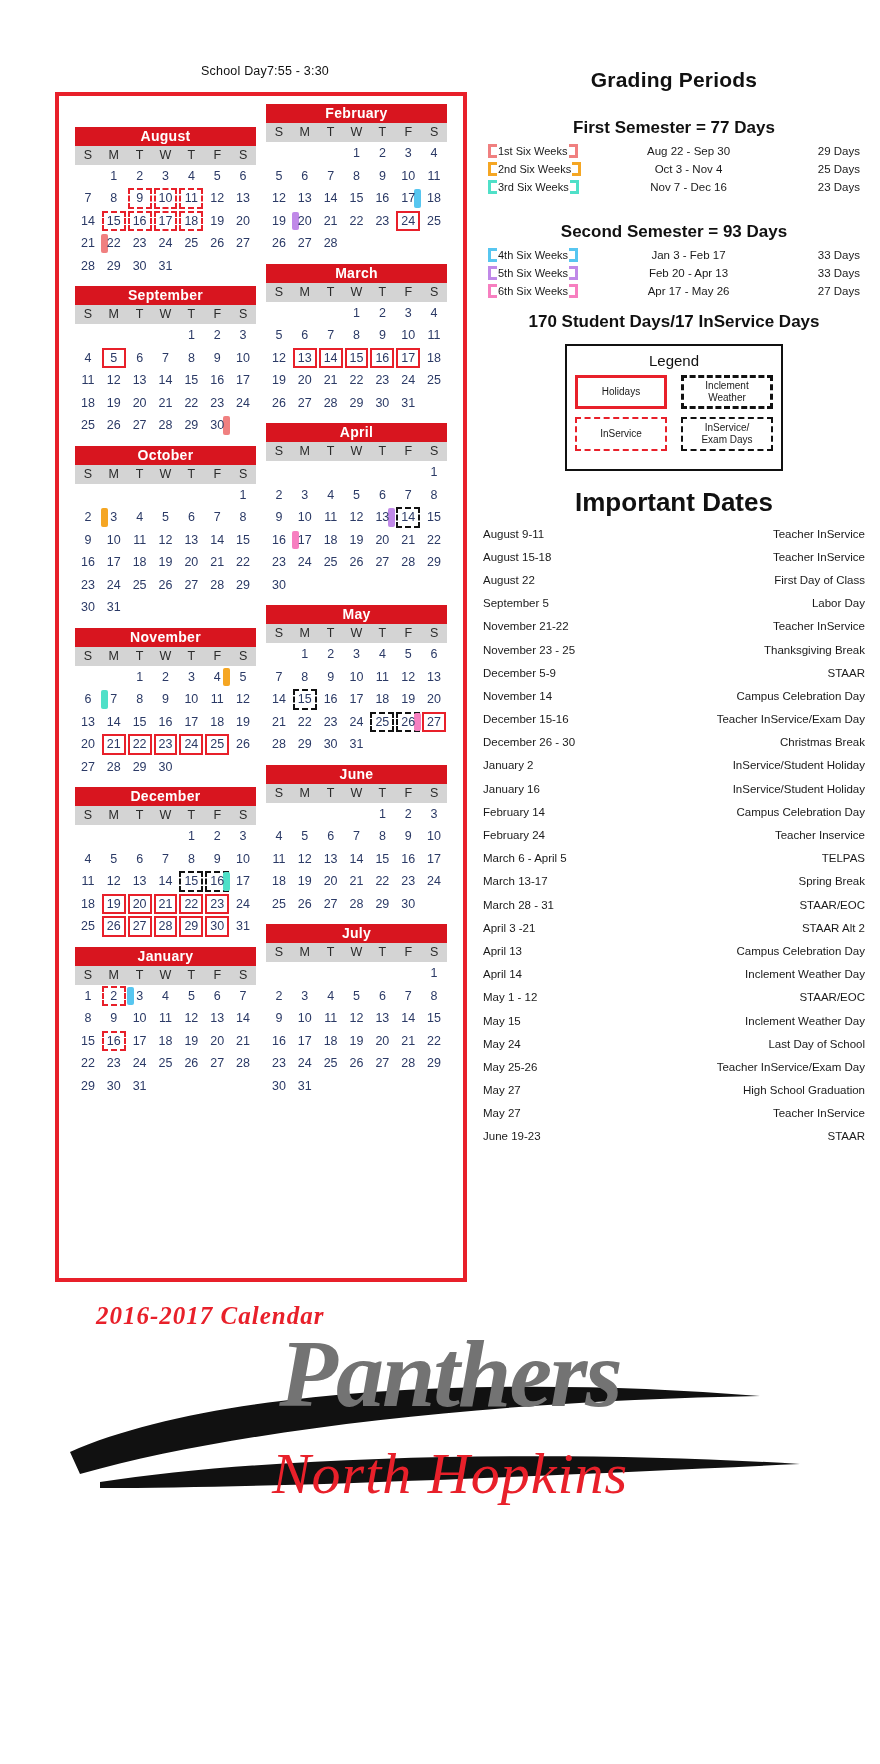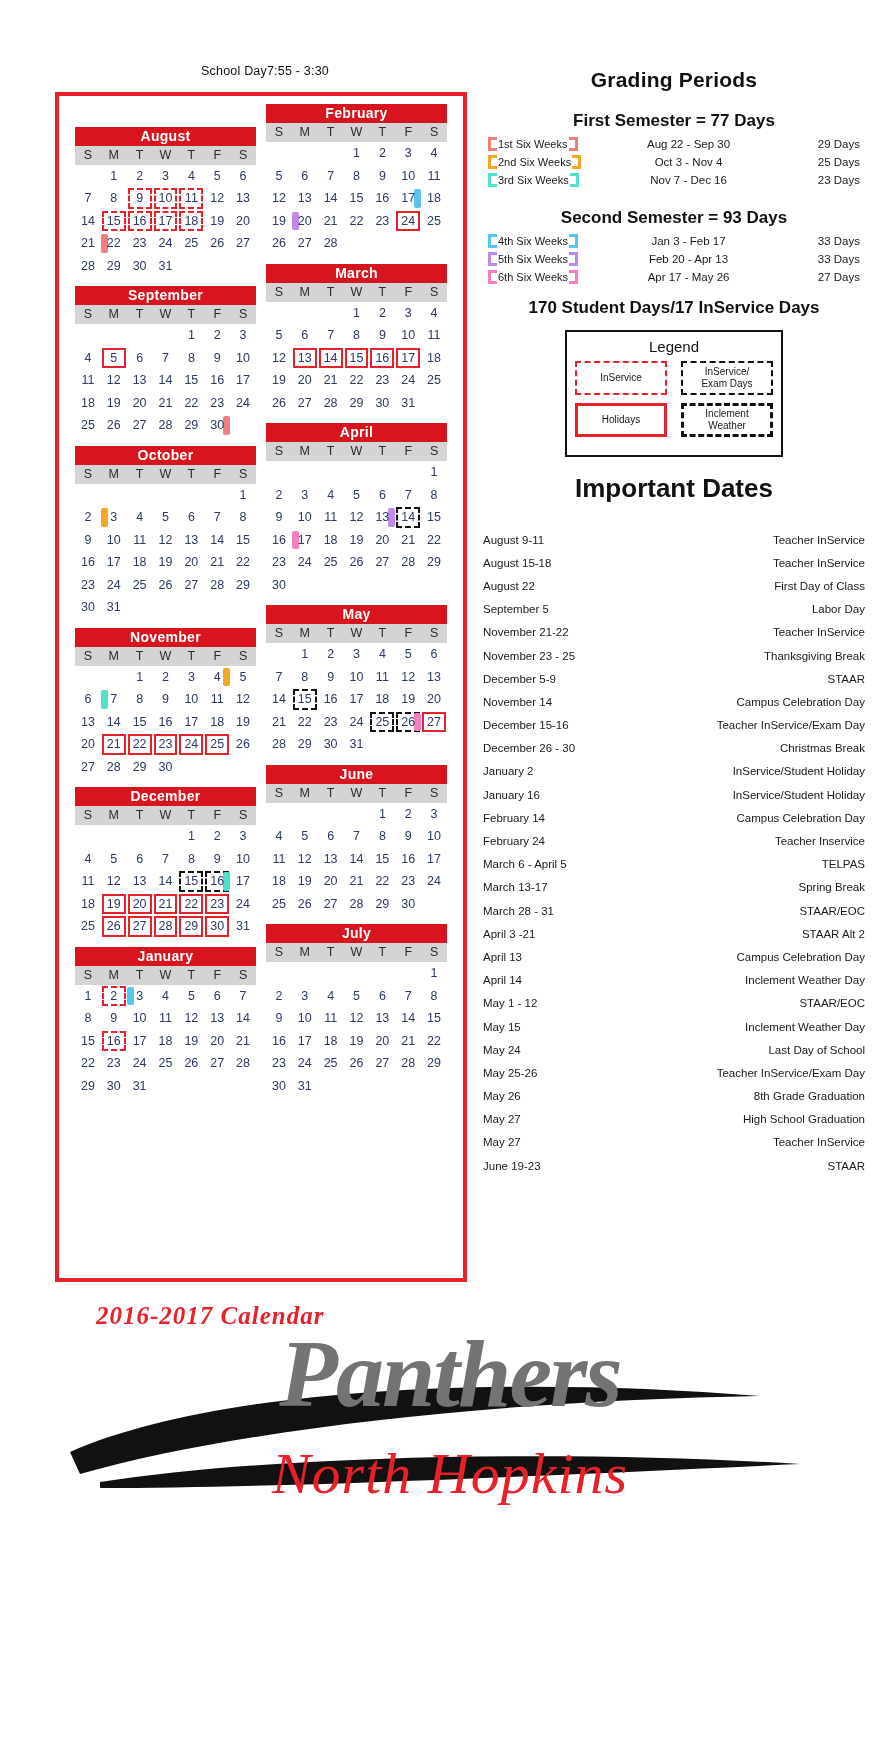--- a/index.html
+++ b/index.html
@@ -22,21 +22,21 @@
   .cell .mark{position:absolute;left:1px;top:1px;right:1px;bottom:1px;box-sizing:border-box;pointer-events:none;}
   .m-holiday .mark{border:2px solid #e8202a;}
   .cell .tab{position:absolute;top:2px;bottom:2px;width:7px;border-radius:2px;}
   .tab-l{left:0px;}
   .tab-r{right:0px;}
   .cell .num{position:relative;z-index:2;}
 
   
   .right{position:absolute;left:478px;top:68px;width:392px;}
   .h1{text-align:center;font-size:21px;font-weight:600;color:#111;letter-spacing:.2px;}
-  .h2{text-align:center;font-size:17px;font-weight:700;color:#111;margin-top:19px;}
+  .h2{text-align:center;font-size:17px;font-weight:700;color:#111;margin-top:26px;}
   .gp-table{width:372px;margin:4px auto 0 auto;border-collapse:collapse;}
   .gp-table td{font-size:11.5px;padding:2px 0;color:#1a1a1a;vertical-align:middle;}
   .gp-label{width:118px;position:relative;}
   .gp-chip{position:relative;display:inline-block;padding:1px 10px;font-size:11px;}
   .gp-chip .b{position:absolute;top:0;bottom:0;width:6px;}
   .gp-chip .bl{left:0;border-left:3px solid;border-top:3px solid;border-bottom:3px solid;}
   .gp-chip .br{right:0;border-right:3px solid;border-top:3px solid;border-bottom:3px solid;}
   .gp-range{width:150px;text-align:center;}
   .gp-days{width:90px;text-align:right;padding-right:6px;}
   .h3{text-align:center;font-size:17px;font-weight:700;color:#111;margin-top:12px;}
@@ -44,21 +44,21 @@
   .legend{width:218px;margin:12px auto 0 auto;border:2px solid #111;padding:6px 8px 10px 8px;box-sizing:border-box;}
   .legend-title{text-align:center;font-size:15px;margin-bottom:6px;color:#111;}
   .legend-row{display:flex;justify-content:space-between;margin-bottom:8px;}
   .lg-box{width:92px;height:34px;display:flex;align-items:center;justify-content:center;text-align:center;font-size:10px;line-height:12px;box-sizing:border-box;}
   .lg-inservice{border:2px dashed #e8202a;}
   .lg-exam{border:2px dashed #111;}
   .lg-holiday{border:3px solid #e8202a;}
   .lg-weather{border:3px dashed #111;}
 
   .h4{text-align:center;font-size:26px;font-weight:600;color:#111;margin-top:16px;}
-  .dates{width:382px;margin:24px auto 0 auto;border-collapse:collapse;}
+  .dates{width:382px;margin:4px auto 0 auto;border-collapse:collapse;}
   .dates td{font-size:11.5px;padding:5.6px 0;color:#1a1a1a;}
   .dates .d-left{text-align:left;width:175px;}
   .dates .d-right{text-align:right;}
 
   
   .footer{position:absolute;left:0;top:1290px;width:880px;height:474px;}
   .foot-year{position:absolute;left:96px;top:12px;font-size:25px;font-weight:700;font-style:italic;color:#e8202a;letter-spacing:1px;font-family:"Liberation Serif",serif;}
   .swoosh{position:absolute;left:60px;top:80px;width:760px;height:120px;}
   .panthers{position:absolute;left:70px;top:36px;width:760px;text-align:center;font-size:96px;font-style:italic;font-weight:700;color:#737373;font-family:"Liberation Serif",serif;letter-spacing:-2px;line-height:1;}
   .north{position:absolute;left:60px;top:150px;width:780px;text-align:center;font-size:58px;font-style:italic;font-weight:400;color:#e8202a;font-family:"Liberation Serif",serif;letter-spacing:1px;}
@@ -695,37 +695,37 @@
             <td class="gp-days">27 Days</td>
           </tr>
         </tbody>
     </table>
 
     <div class="h3">170 Student Days/17 InService Days</div>
 
     <div class="legend">
       <div class="legend-title">Legend</div>
       <div class="legend-row">
+        <div class="lg-box lg-holiday">Holidays</div>
+        <div class="lg-box lg-weather">
+          <div>
+            <div>Inclement</div>
+            <div>Weather</div>
+          </div>
+        </div>
+      </div>
+      <div class="legend-row">
         <div class="lg-box lg-inservice">InService</div>
         <div class="lg-box lg-exam">
           <div>
             <div>InService/</div>
             <div>Exam Days</div>
           </div>
         </div>
       </div>
-      <div class="legend-row">
-        <div class="lg-box lg-holiday">Holidays</div>
-        <div class="lg-box lg-weather">
-          <div>
-            <div>Inclement</div>
-            <div>Weather</div>
-          </div>
-        </div>
-      </div>
     </div>
 
     <div class="h4">Important Dates</div>
     <table class="dates">
       <tbody id="dates-body">
           <tr>
             <td class="d-left">August 9-11</td>
             <td class="d-right">Teacher InService</td>
           </tr>
           <tr>
@@ -812,24 +812,20 @@
             <td class="d-left">May 15</td>
             <td class="d-right">Inclement Weather Day</td>
           </tr>
           <tr>
             <td class="d-left">May 24</td>
             <td class="d-right">Last Day of School</td>
           </tr>
           <tr>
             <td class="d-left">May 25-26</td>
             <td class="d-right">Teacher InService/Exam Day</td>
-          </tr>
-          <tr>
-            <td class="d-left">May 26</td>
-            <td class="d-right">8th Grade Graduation</td>
           </tr>
           <tr>
             <td class="d-left">May 27</td>
             <td class="d-right">High School Graduation</td>
           </tr>
           <tr>
             <td class="d-left">May 27</td>
             <td class="d-right">Teacher InService</td>
           </tr>
           <tr>

